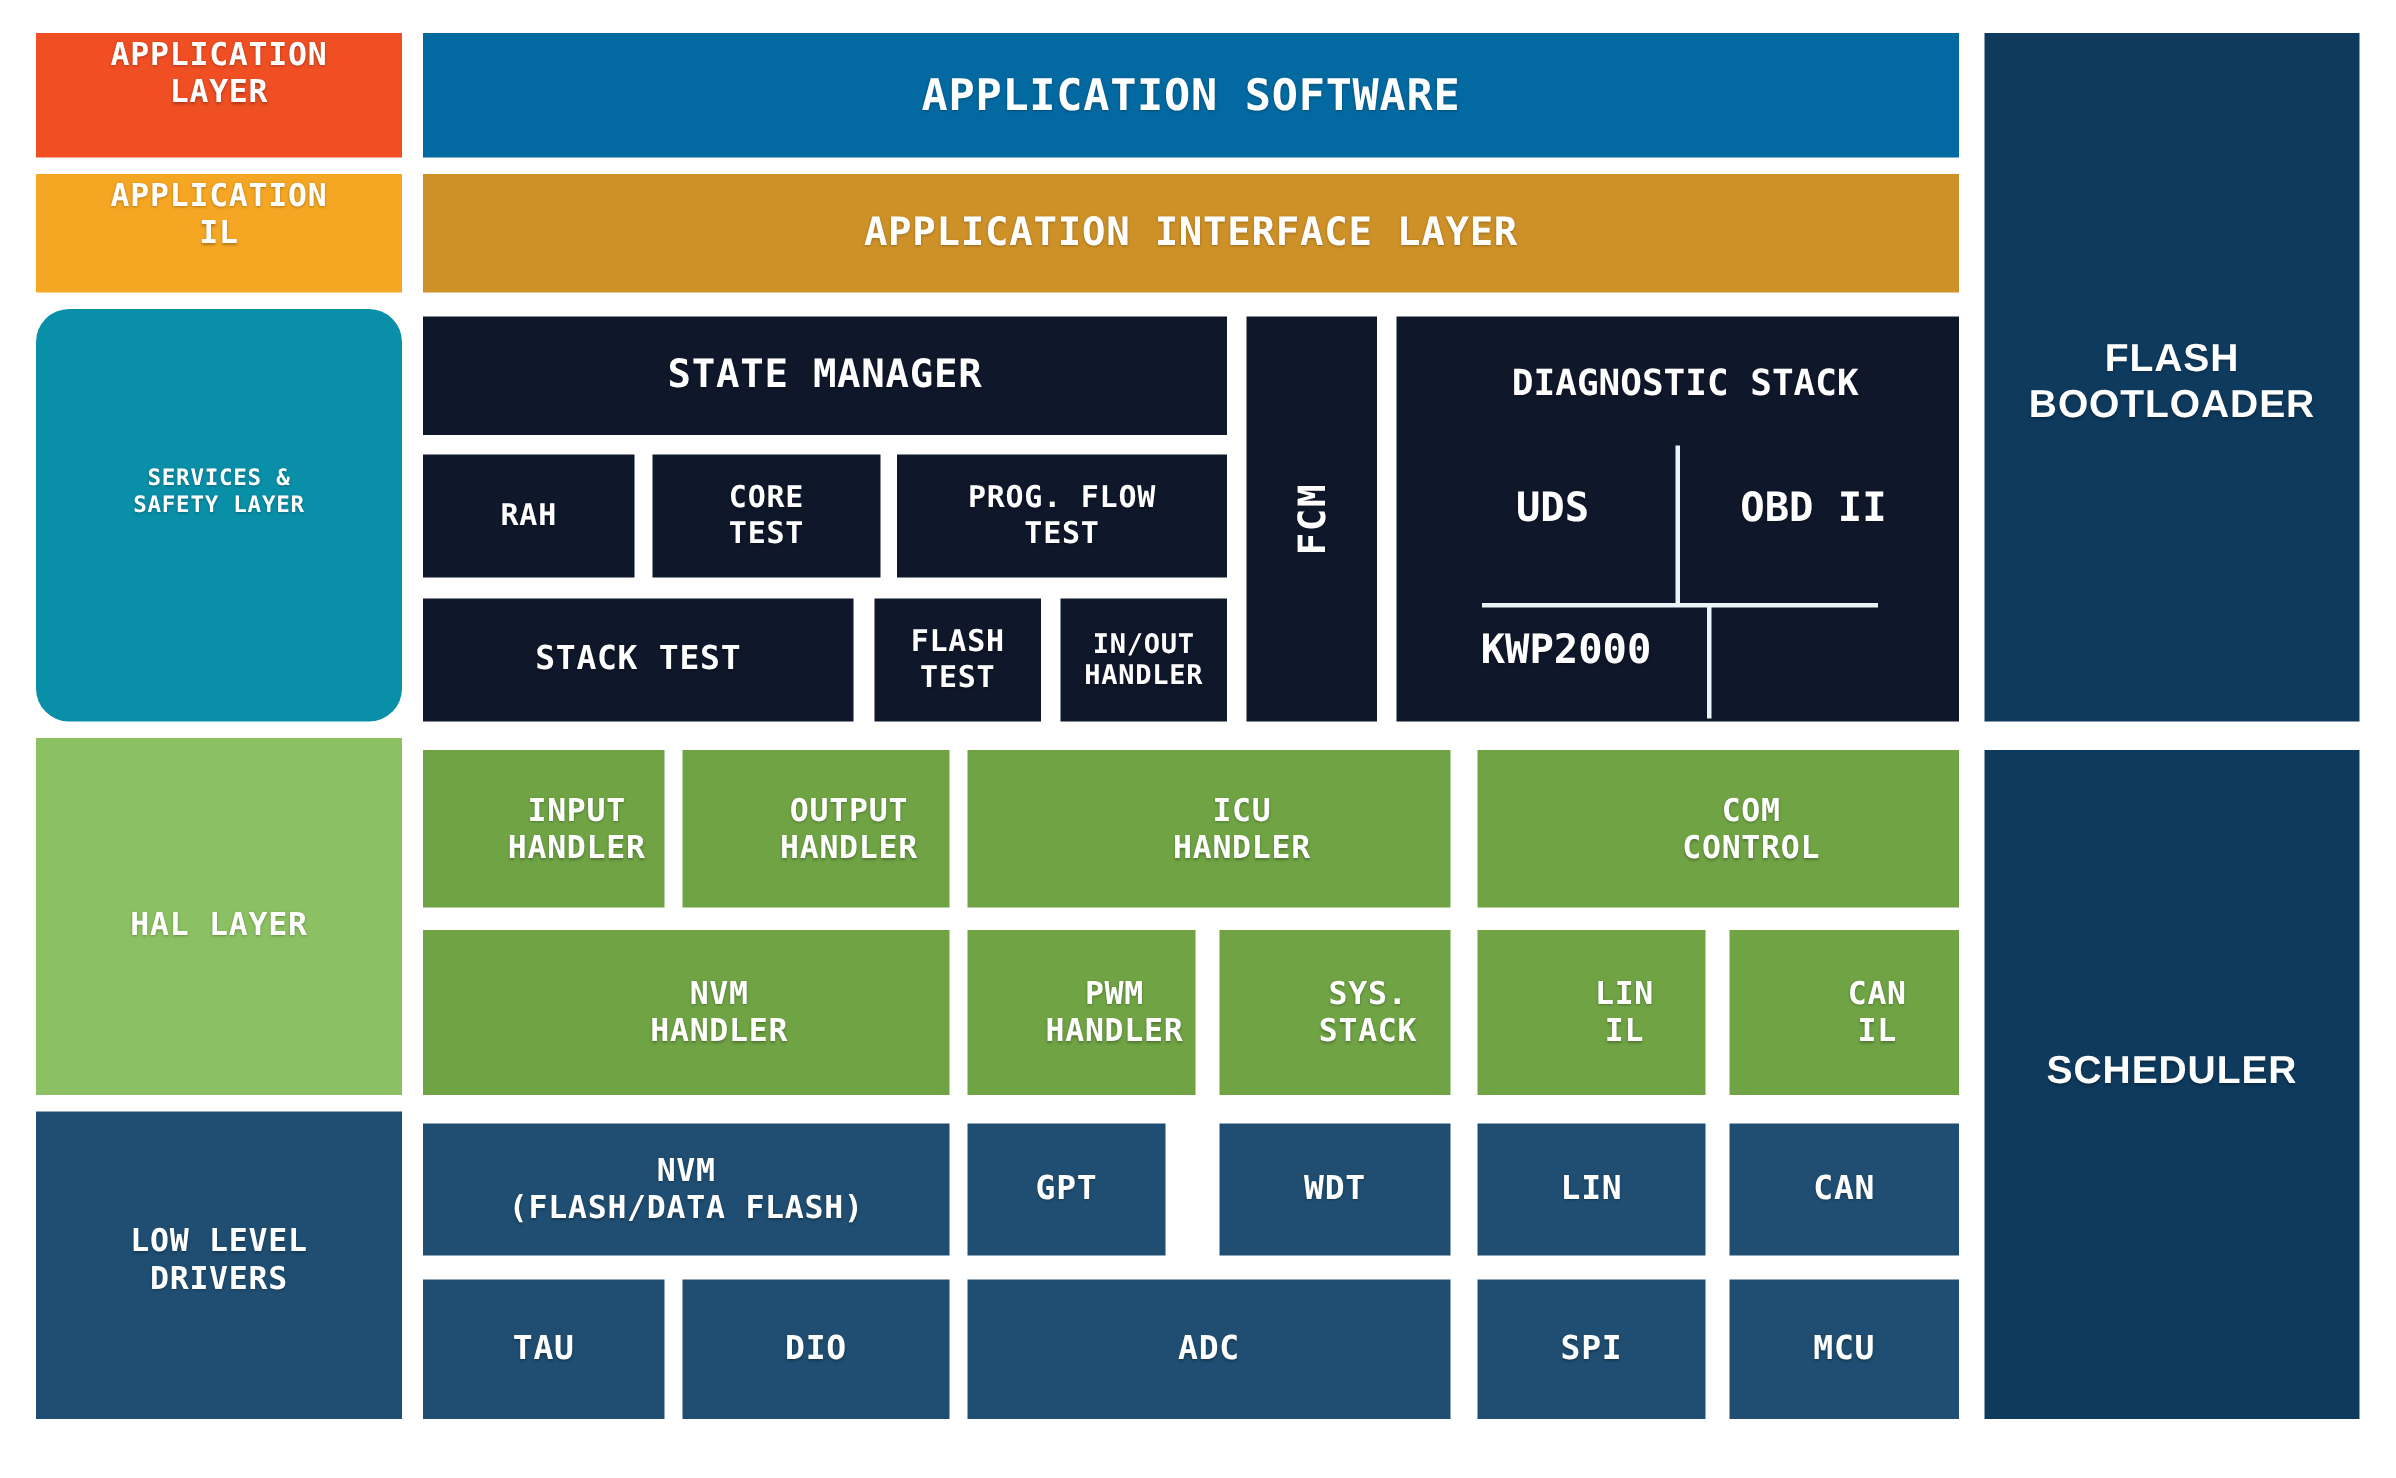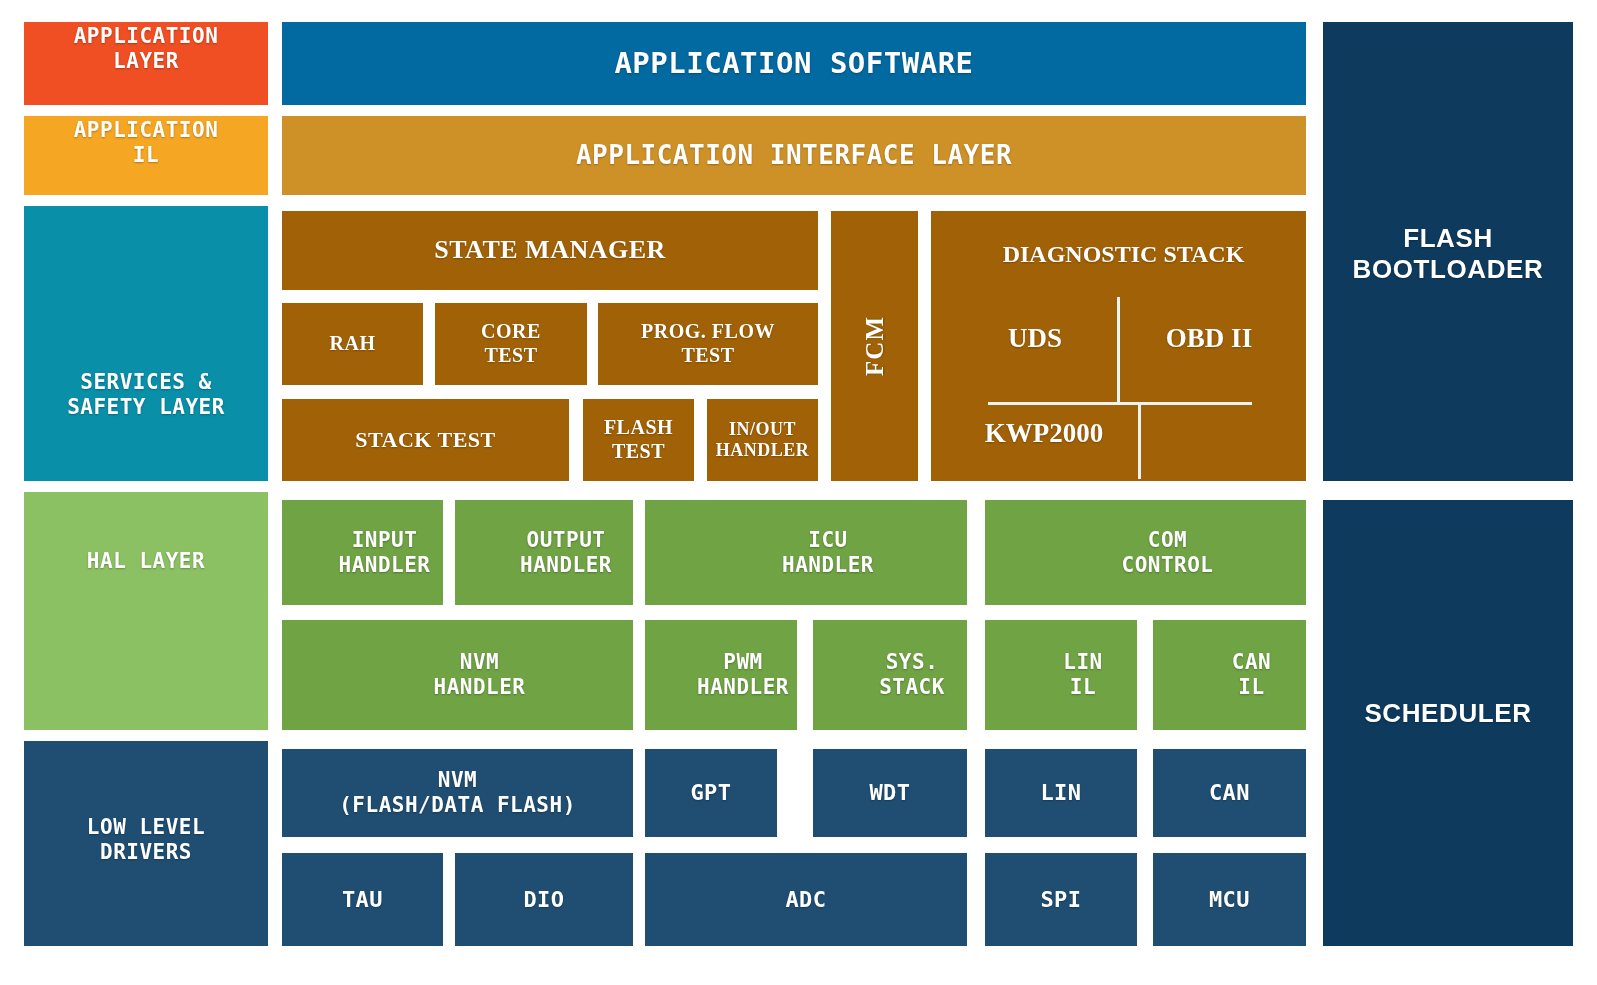--- a/index.html
+++ b/index.html
@@ -35,21 +35,21 @@
   
   .lbl-app   { background:#F04E23; }
   .lbl-ail   { background:#F5A623; }
   .lbl-svc   { background:#0A8FA8; }
   .lbl-hal   { background:#8CC163; }
   .lbl-lld   { background:#1F4E72; }
 
   
   .c-app  { background:#0369a1; }
   .c-ail  { background:#CE9128; }
-  .c-svc  { background:#a16207;font-family:Liberation Serif, serif; }
+  .c-svc  { background:#0f172a; }
   .c-hal  { background:#6FA344;padding-left:48px; }
   .c-lld  { background:#1F4E72; }
   .c-side { background:#0E3A5E; }
 
   .label-col {
     align-items: flex-start;
     justify-content: center;
   }
   .label-inner {
     width: 100%;
@@ -100,26 +100,26 @@
   <div class="box label-col lbl-app" style="left:24px; top:22px; width:244px; height:83px; font-size:21px;">
     <div class="label-inner">APPLICATION
 LAYER</div>
   </div>
 
   <div class="box label-col lbl-ail" style="left:24px; top:116px; width:244px; height:79px; font-size:21px;">
     <div class="label-inner">APPLICATION
 IL</div>
   </div>
 
-  <div class="box label-col lbl-svc" style="left:24px; top:206px; width:244px; height:275px; font-size:21px; align-items:center; padding-top:104px;">
+  <div class="box label-col lbl-svc" style="left:24px; top:206px; width:244px; height:275px; font-size:15px; align-items:flex-start; padding-top:104px;border-radius:22px;">
     <div class="label-inner">SERVICES &amp;
 SAFETY LAYER</div>
   </div>
 
-  <div class="box label-col lbl-hal" style="left:24px; top:492px; width:244px; height:238px; font-size:21px; align-items:flex-start; padding-top:57px;">
+  <div class="box label-col lbl-hal" style="left:24px; top:492px; width:244px; height:238px; font-size:21px; align-items:flex-start; padding-top:112px;">
     <div class="label-inner">HAL LAYER</div>
   </div>
 
   <div class="box label-col lbl-lld" style="left:24px; top:741px; width:244px; height:205px; font-size:21px; align-items:flex-start; padding-top:74px;">
     <div class="label-inner">LOW LEVEL
 DRIVERS</div>
   </div>
 
   <div class="box c-app" style="left:282px; top:22px; width:1024px; height:83px; font-size:29px;">APPLICATION SOFTWARE</div>
 

